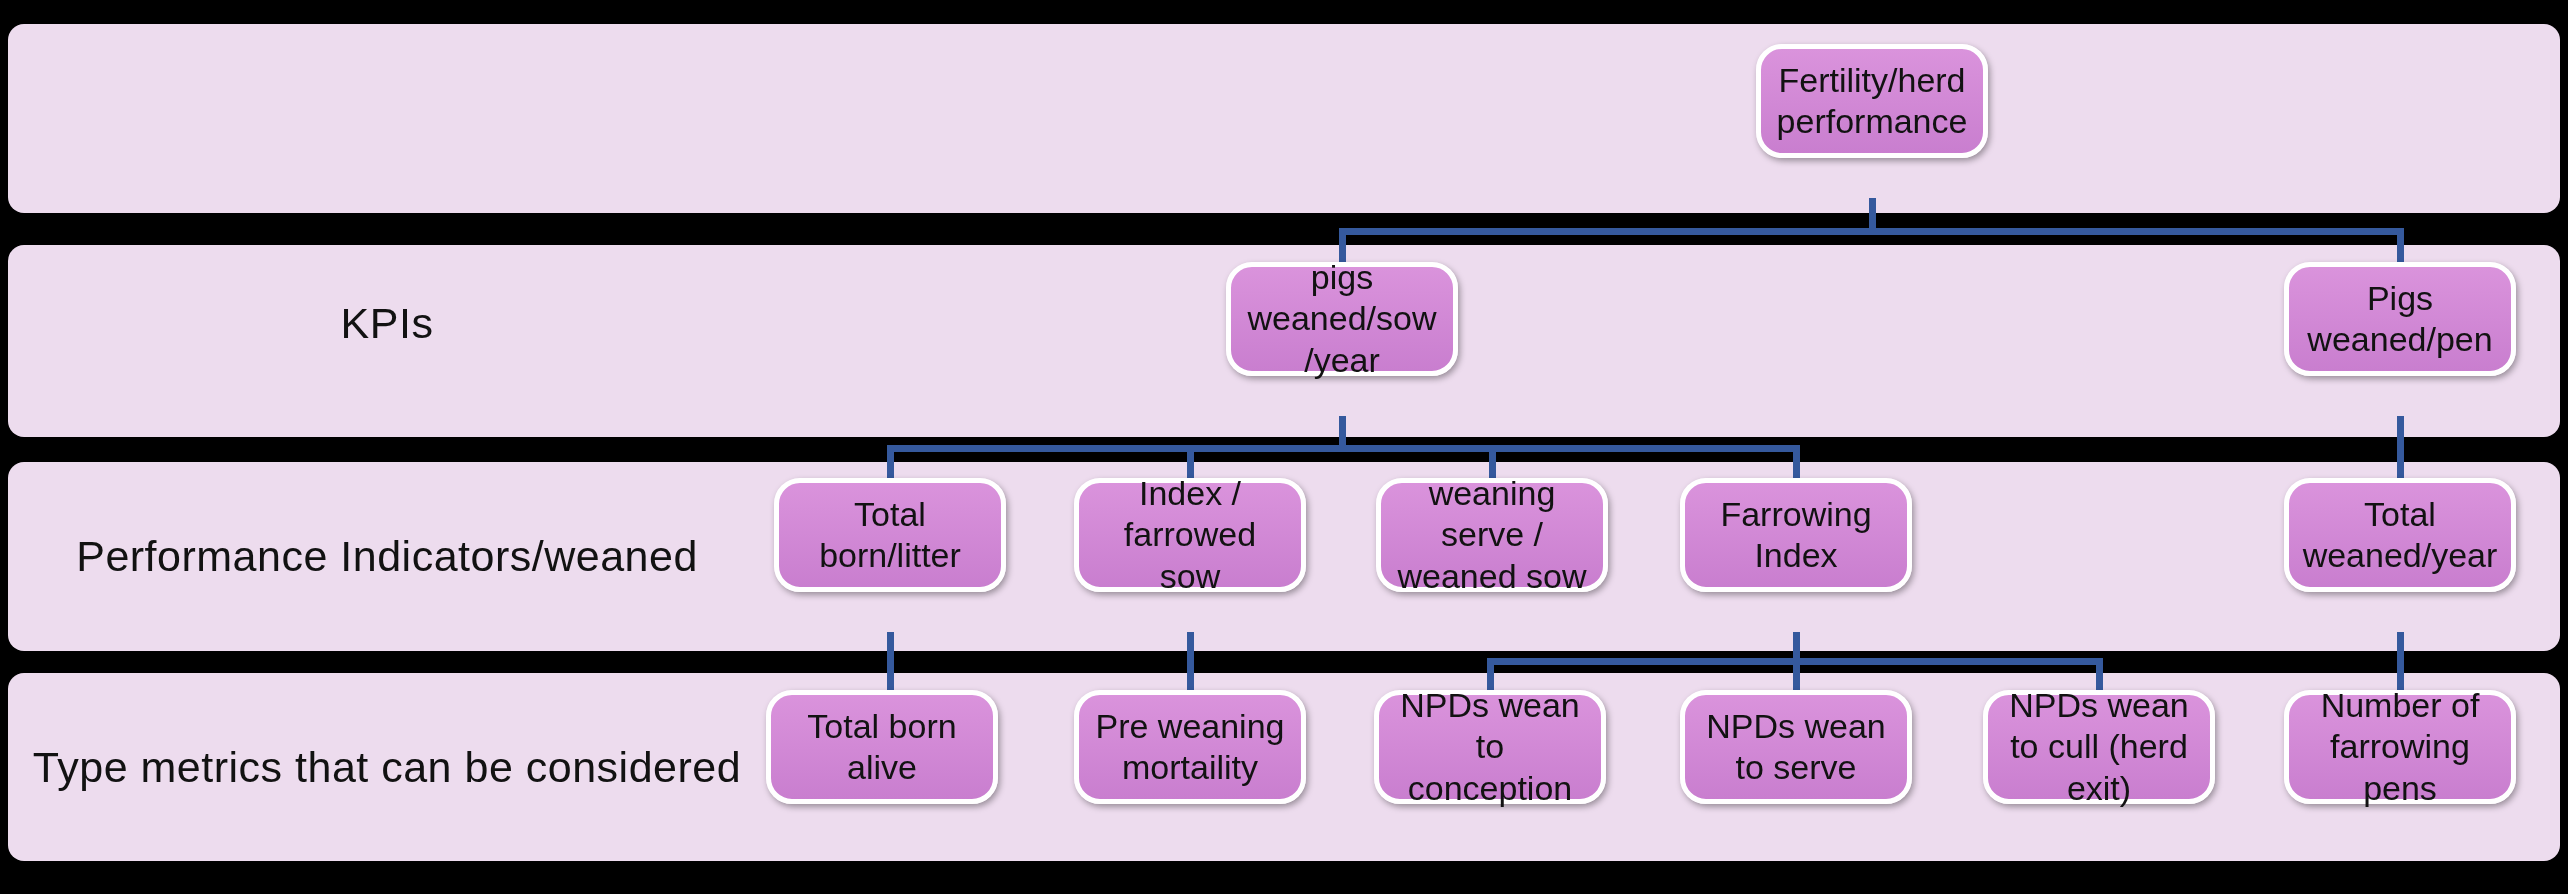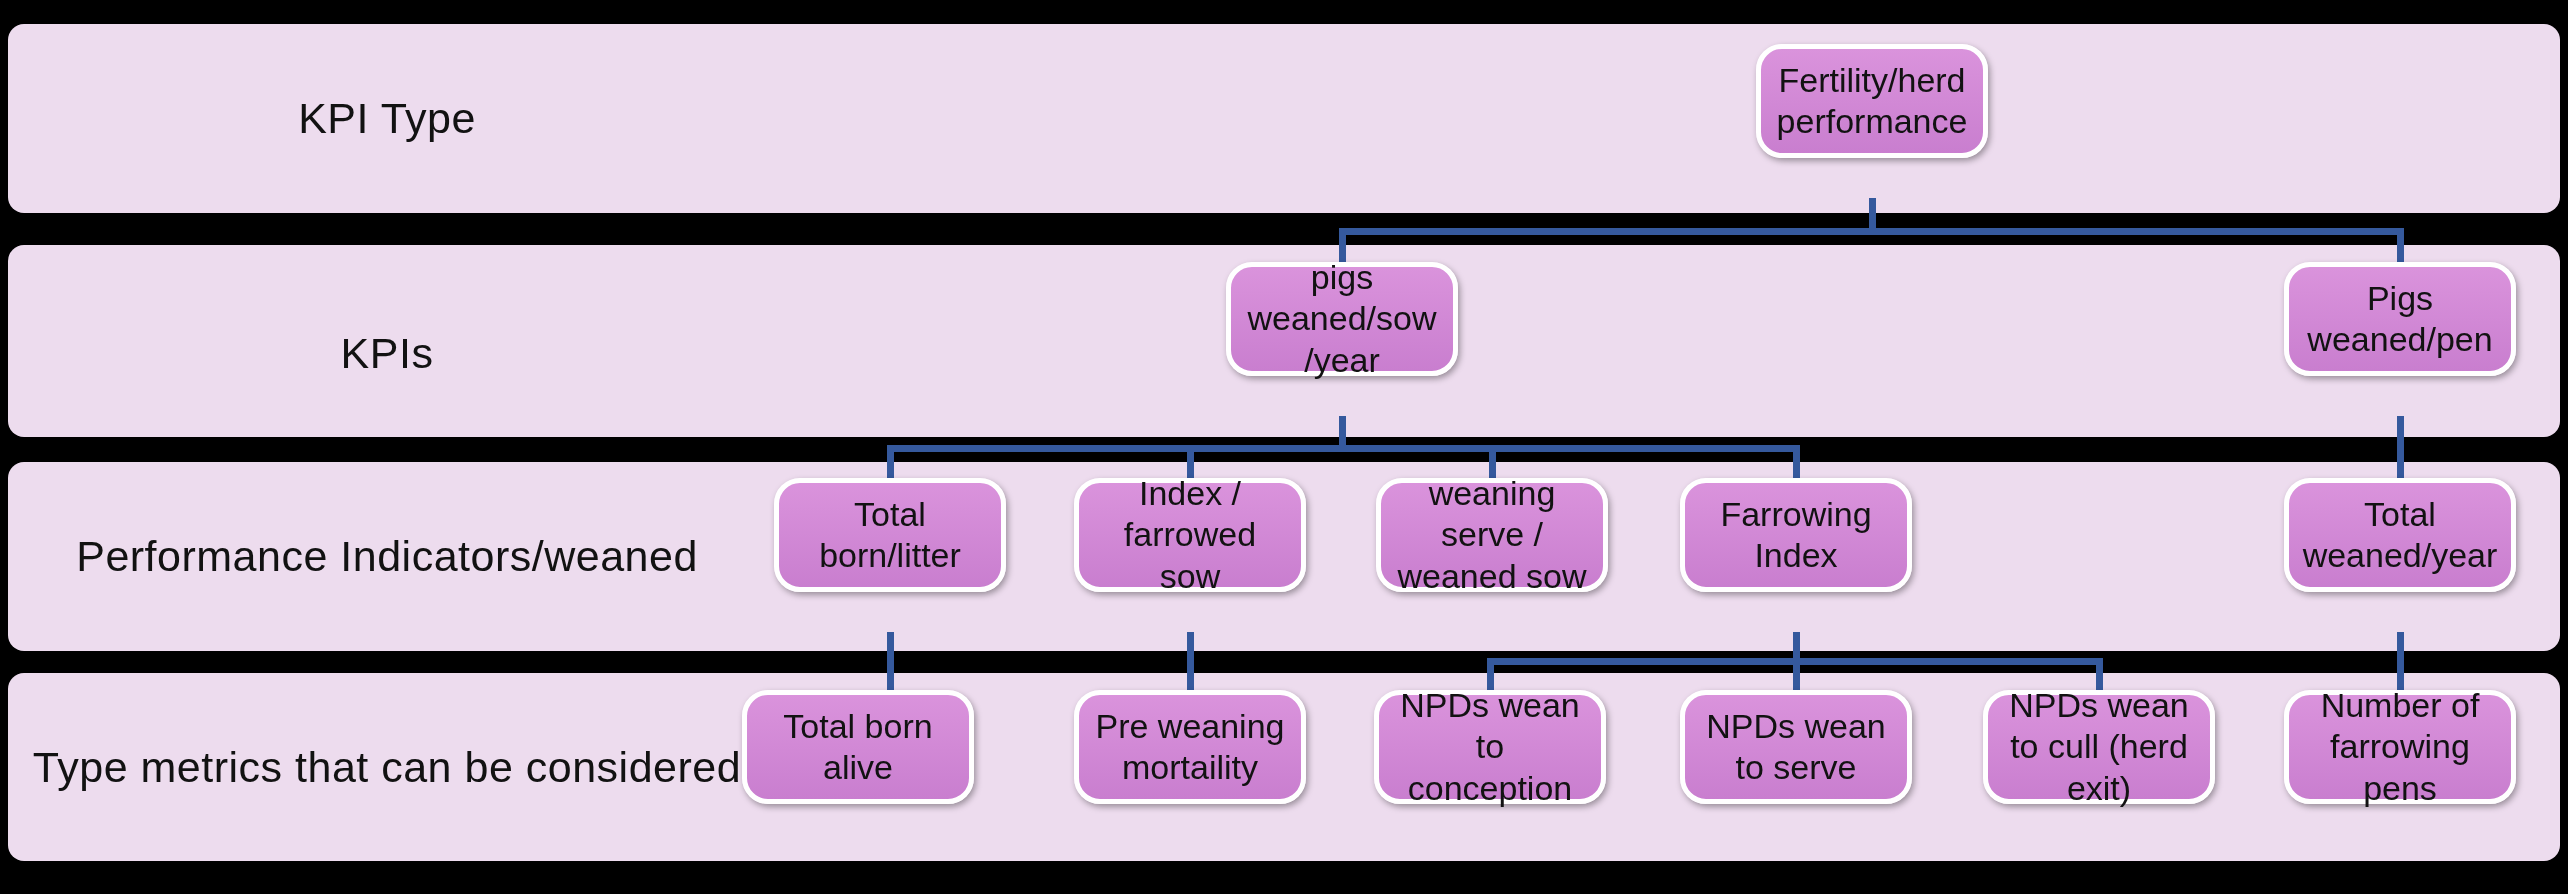--- a/index.html
+++ b/index.html
@@ -36,22 +36,21 @@
 </head>
 <body>
 
 <div id="canvas">
 
   <div class="band" style="top:24px;height:189px;"></div>
   <div class="band" style="top:245px;height:192px;"></div>
   <div class="band" style="top:462px;height:189px;"></div>
   <div class="band" style="top:673px;height:188px;"></div>
 
-  <div class="row-label" style="top:24px;height:189px;">KPI Type</div>
-  <div class="row-label" style="top:261px;height:184px;">KPIs</div>
+  <div class="row-label" style="top:231px;height:184px;">KPIs</div>
   <div class="row-label" style="top:462px;height:189px;">Performance Indicators/weaned</div>
   <div class="row-label" style="top:673px;height:188px;">Type metrics that can be considered</div>
 
   <div class="vline" style="left:1869px;top:198px;width:7px;height:34px;"></div>
   <div class="hline" style="left:1339px;top:228px;width:1065px;height:7px;"></div>
   <div class="vline" style="left:1339px;top:228px;width:7px;height:36px;"></div>
   <div class="vline" style="left:2397px;top:228px;width:7px;height:36px;"></div>
 
   <div class="vline" style="left:1339px;top:416px;width:7px;height:36px;"></div>
   <div class="hline" style="left:887px;top:445px;width:913px;height:7px;"></div>
@@ -85,21 +84,21 @@
 farrowed
 sow</div>
   <div class="node" style="left:1376px;top:478px;">weaning
 serve /
 weaned sow</div>
   <div class="node" style="left:1680px;top:478px;">Farrowing
 Index</div>
   <div class="node" style="left:2284px;top:478px;">Total
 weaned/year</div>
 
-  <div class="node" style="left:742px;top:690px;">Total born
+  <div class="node" style="left:766px;top:690px;">Total born
 alive</div>
   <div class="node" style="left:1074px;top:690px;">Pre weaning
 mortaility</div>
   <div class="node" style="left:1374px;top:690px;">NPDs wean
 to
 conception</div>
   <div class="node" style="left:1680px;top:690px;">NPDs wean
 to serve</div>
   <div class="node" style="left:1983px;top:690px;">NPDs wean
 to cull (herd

